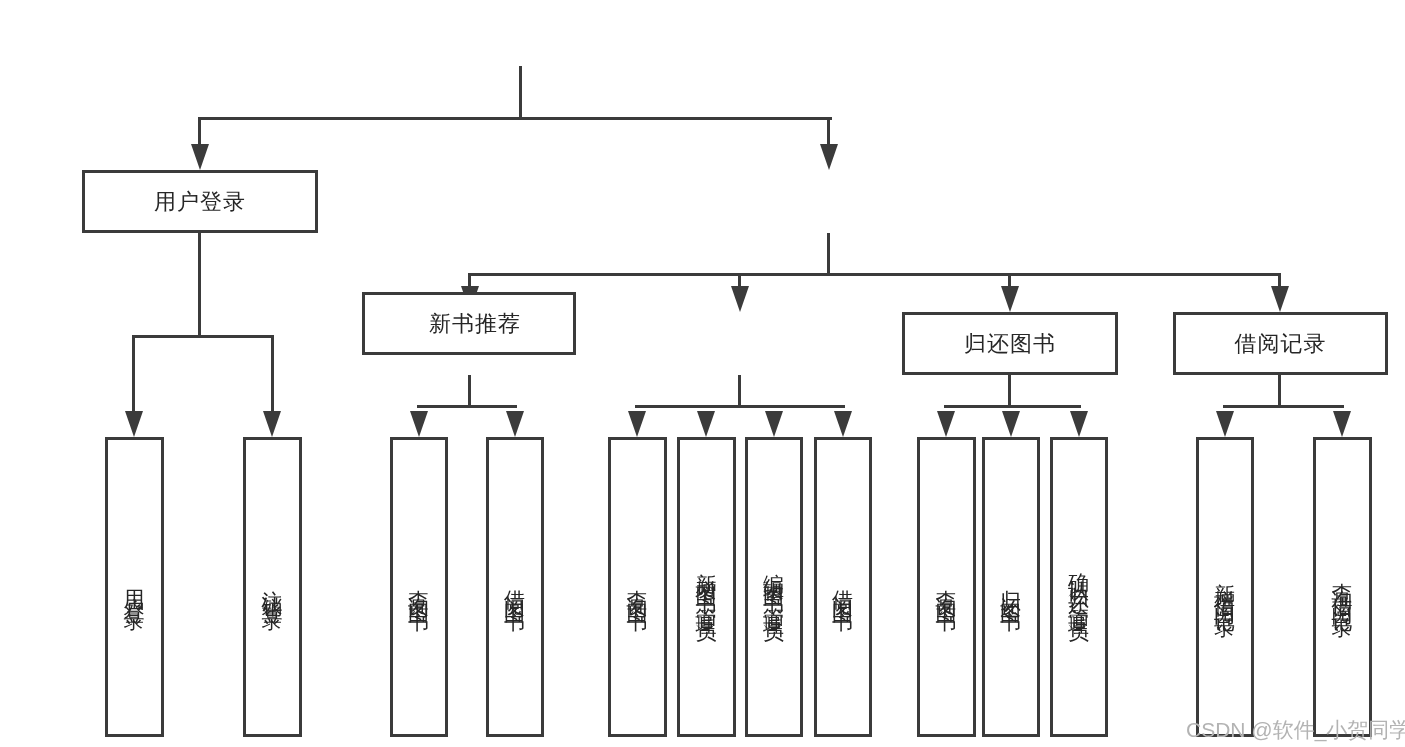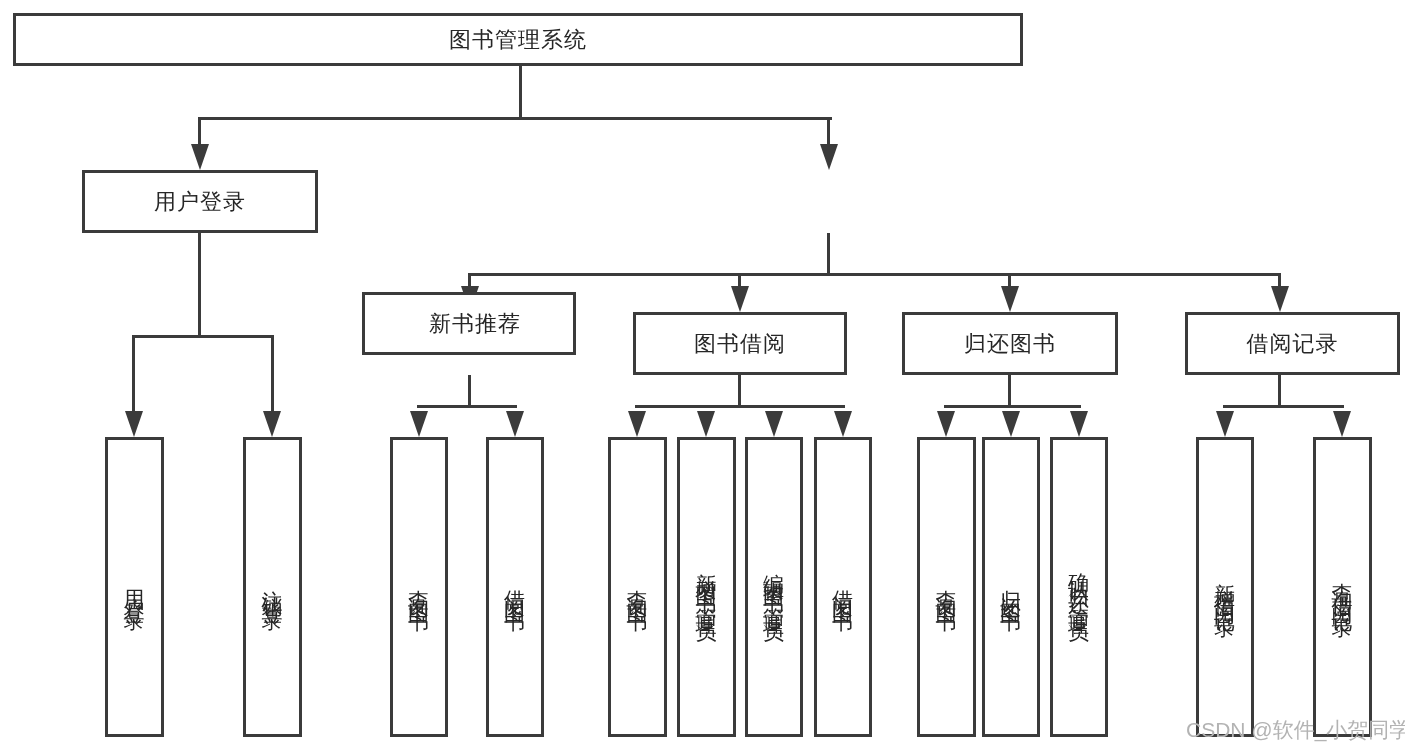--- a/index.html
+++ b/index.html
@@ -50,21 +50,20 @@
     color: #b3b3b3;
     white-space: nowrap;
     z-index: 5;
   }
 </style>
 </head>
 <body>
 
 <div class="canvas">
 
-  <div class="node hnode" style="left:13px; top:13px; width:1010px; height:53px;">图书管理系统</div>
 
   <div class="line" style="left:519px; top:66px; width:3px; height:54px;"></div>
   <div class="line" style="left:198px; top:117px; width:634px; height:3px;"></div>
   <div class="line" style="left:198px; top:117px; width:3px; height:30px;"></div>
   <div class="arrow" style="left:191px; top:144px;"></div>
   <div class="line" style="left:827px; top:117px; width:3px; height:30px;"></div>
   <div class="arrow" style="left:820px; top:144px;"></div>
 
   <div class="node hnode" style="left:82px; top:170px; width:236px; height:63px;">用户登录</div>
 
@@ -80,23 +79,22 @@
   <div class="line" style="left:468px; top:273px; width:3px; height:16px;"></div>
   <div class="arrow" style="left:461px; top:286px;"></div>
   <div class="line" style="left:738px; top:273px; width:3px; height:16px;"></div>
   <div class="arrow" style="left:731px; top:286px;"></div>
   <div class="line" style="left:1008px; top:273px; width:3px; height:16px;"></div>
   <div class="arrow" style="left:1001px; top:286px;"></div>
   <div class="line" style="left:1278px; top:273px; width:3px; height:16px;"></div>
   <div class="arrow" style="left:1271px; top:286px;"></div>
 
   <div class="node hnode" style="left:362px; top:292px; width:214px; height:63px;padding-left:12px;">新书推荐</div>
-  <div class="node hnode" style="left:633px; top:312px; width:214px; height:63px;">图书借阅</div>
   <div class="node hnode" style="left:902px; top:312px; width:216px; height:63px;">归还图书</div>
-  <div class="node hnode" style="left:1173px; top:312px; width:215px; height:63px;margin-left:12px;">借阅记录</div>
+  <div class="node hnode" style="left:1173px; top:312px; width:215px; height:63px;">借阅记录</div>
 
   <div class="line" style="left:468px; top:375px; width:3px; height:33px;"></div>
   <div class="line" style="left:417px; top:405px; width:100px; height:3px;"></div>
   <div class="arrow" style="left:410px; top:411px;"></div>
   <div class="arrow" style="left:506px; top:411px;"></div>
 
   <div class="line" style="left:738px; top:375px; width:3px; height:33px;"></div>
   <div class="line" style="left:635px; top:405px; width:210px; height:3px;"></div>
   <div class="arrow" style="left:628px; top:411px;"></div>
   <div class="arrow" style="left:697px; top:411px;"></div>

